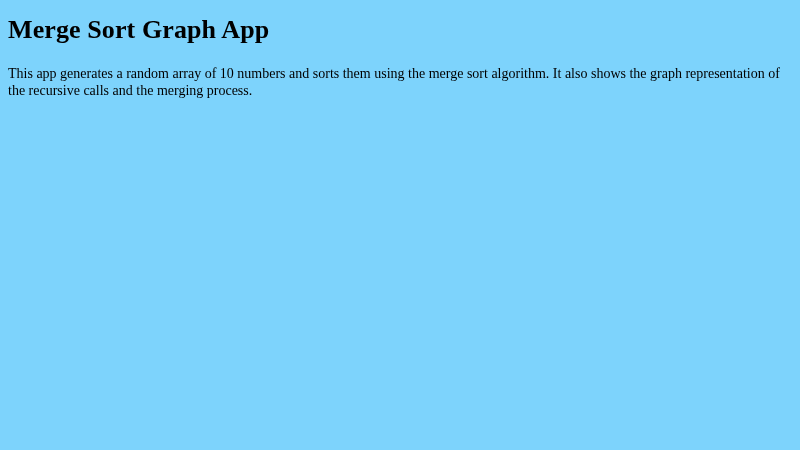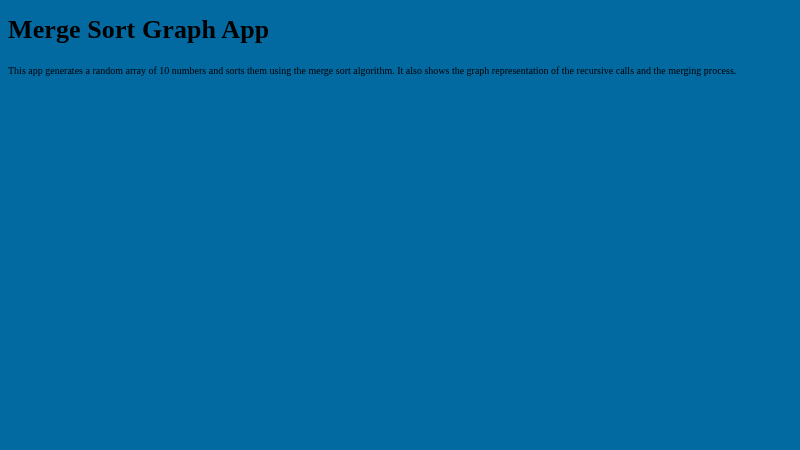--- a/index.html
+++ b/index.html
@@ -12,34 +12,34 @@
   }
   body {
     font-family: "Liberation Serif", serif;
     color: #000000;
   }
   .page {
     width: 800px;
     height: 450px;
     box-sizing: border-box;
     padding: 8px;
-    background: #0369a1;
+    background: #7dd3fc;
   }
   .page-title {
     font-family: "Liberation Serif", serif;
     font-size: 26px;
     font-weight: bold;
     line-height: 1.1;
     margin: 8px 0 0 0;
     color: #000000;
     letter-spacing: 0.1px;
   }
   .intro-text {
     font-family: "Liberation Serif", serif;
-    font-size: 10px;
+    font-size: 14px;
     line-height: 1.25;
     margin: 20px 0 0 0;
     color: #000000;
   }
   .content-area {
     margin-top: 10px;
     width: 100%;
     height: 340px;
   }
 </style>

